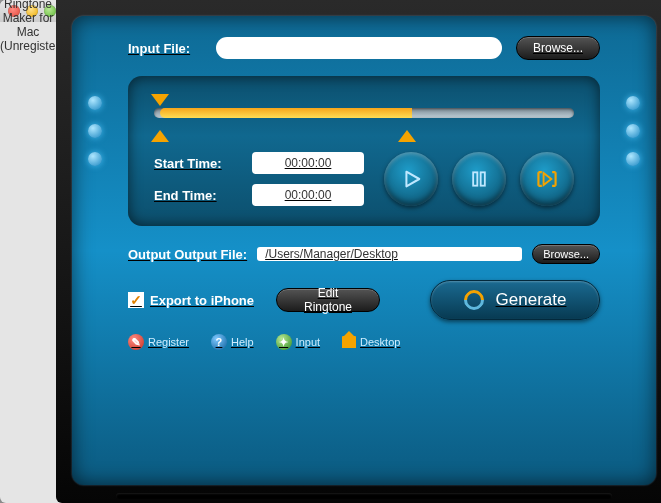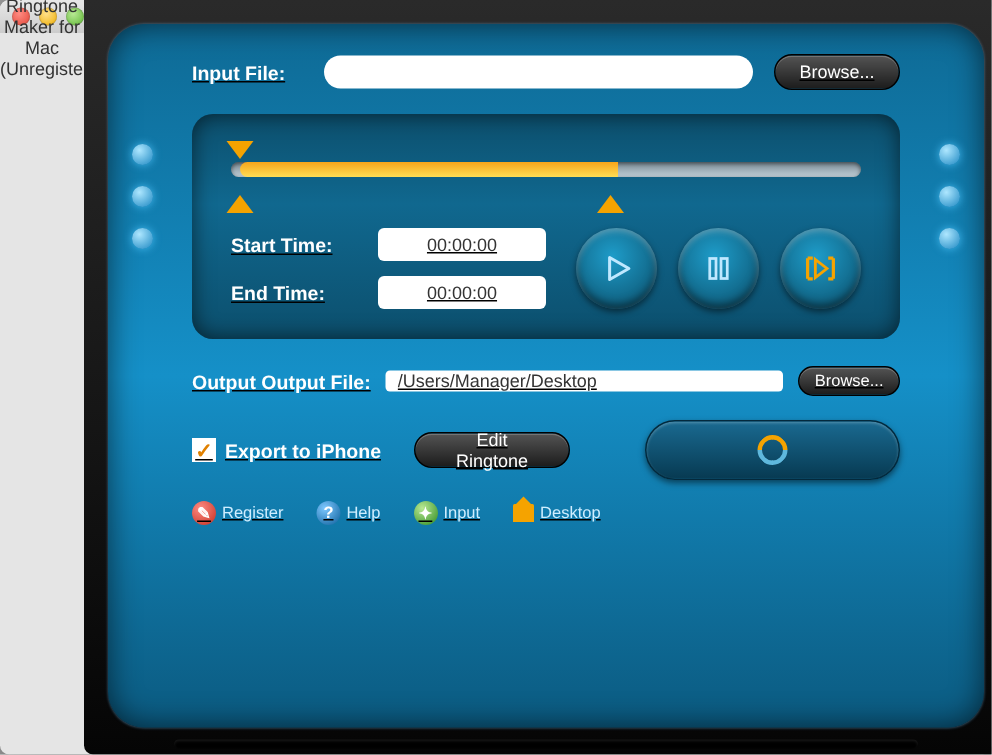--- a/index.html
+++ b/index.html
@@ -55,21 +55,21 @@
       background: linear-gradient(#2a2a2a, #050505);
       padding: 16px 16px 18px;
       border-bottom-left-radius: 6px;
       border-bottom-right-radius: 6px;
       position: relative;
     }
     .main-panel {
       width: 100%;
       height: 100%;
       background: linear-gradient(#0e6a95 0%, #1590c8 50%, #0b5a80 100%);
-      border-radius: 24px;
+      border-radius: 12px;
       box-shadow: inset 0 0 20px rgba(0,0,0,0.6), 0 0 2px rgba(120,200,255,0.5);
       position: relative;
       padding: 20px 56px 14px;
       color: #fff;
     }
     .side-lights {
       position: absolute;
       top: 80px;
       display: flex;
       flex-direction: column;
@@ -331,20 +331,21 @@
       </div>
 
       <div class="lower-row">
         <label class="checkbox-wrap">
           <span class="chk">✓</span>
           <span>Export to iPhone</span>
         </label>
         <button class="btn edit-btn">Edit Ringtone</button>
         <div class="generate-btn">
           <span class="gen-icon"></span>
+          <span>Generate</span>
         </div>
       </div>
 
       <div class="link-row">
         <div class="link">
           <span class="link-icon li-red">✎</span>
           <span>Register</span>
         </div>
         <div class="link">
           <span class="link-icon li-blue">?</span>

